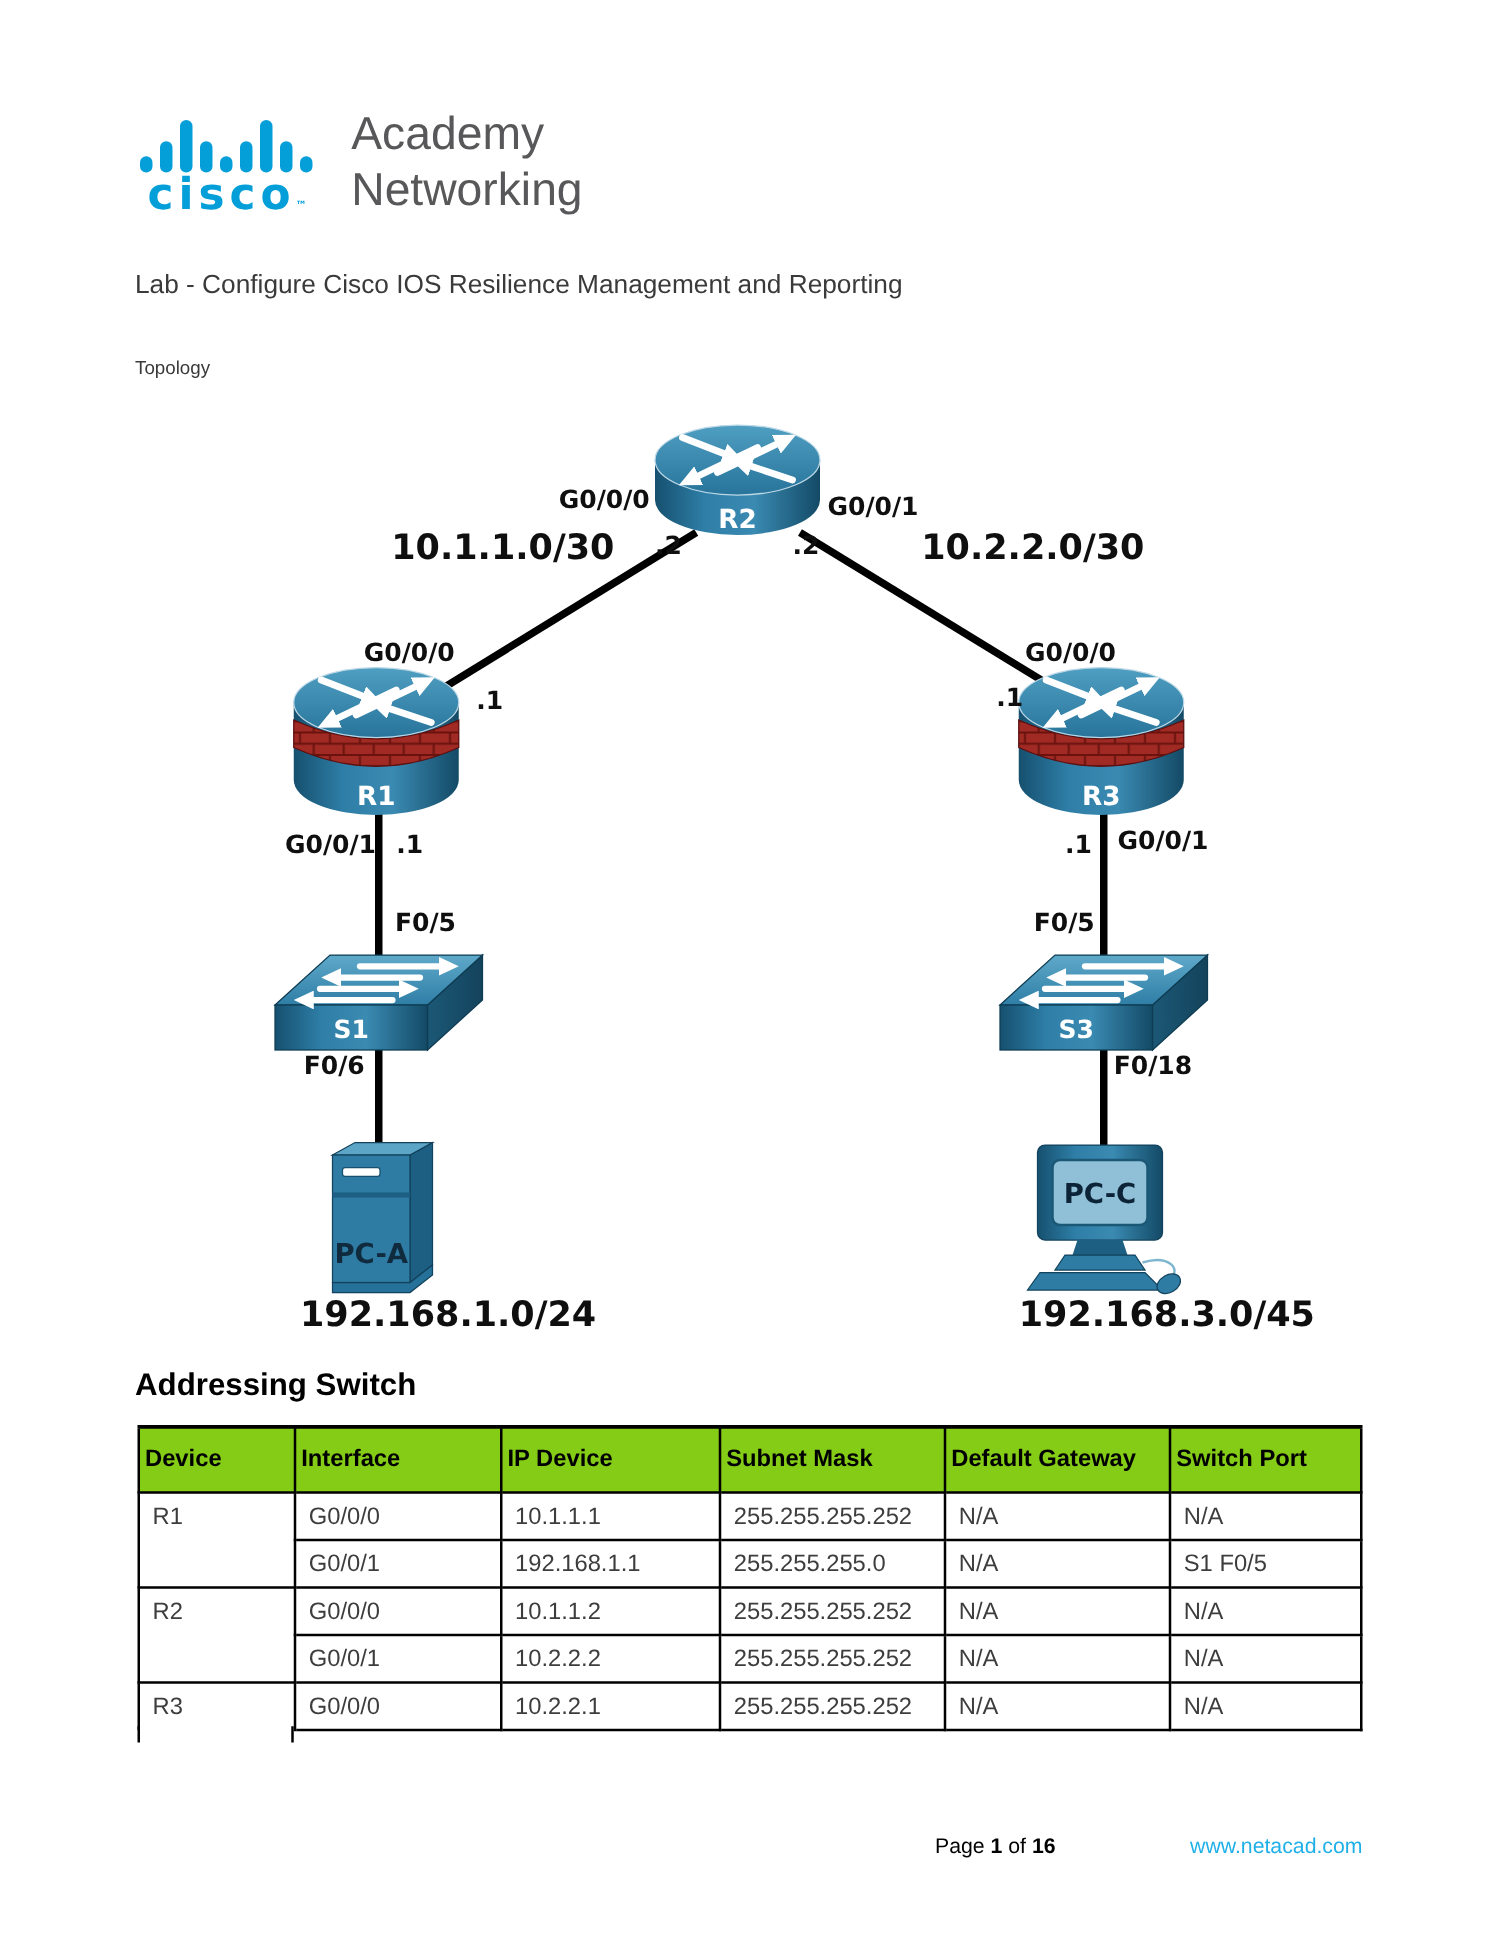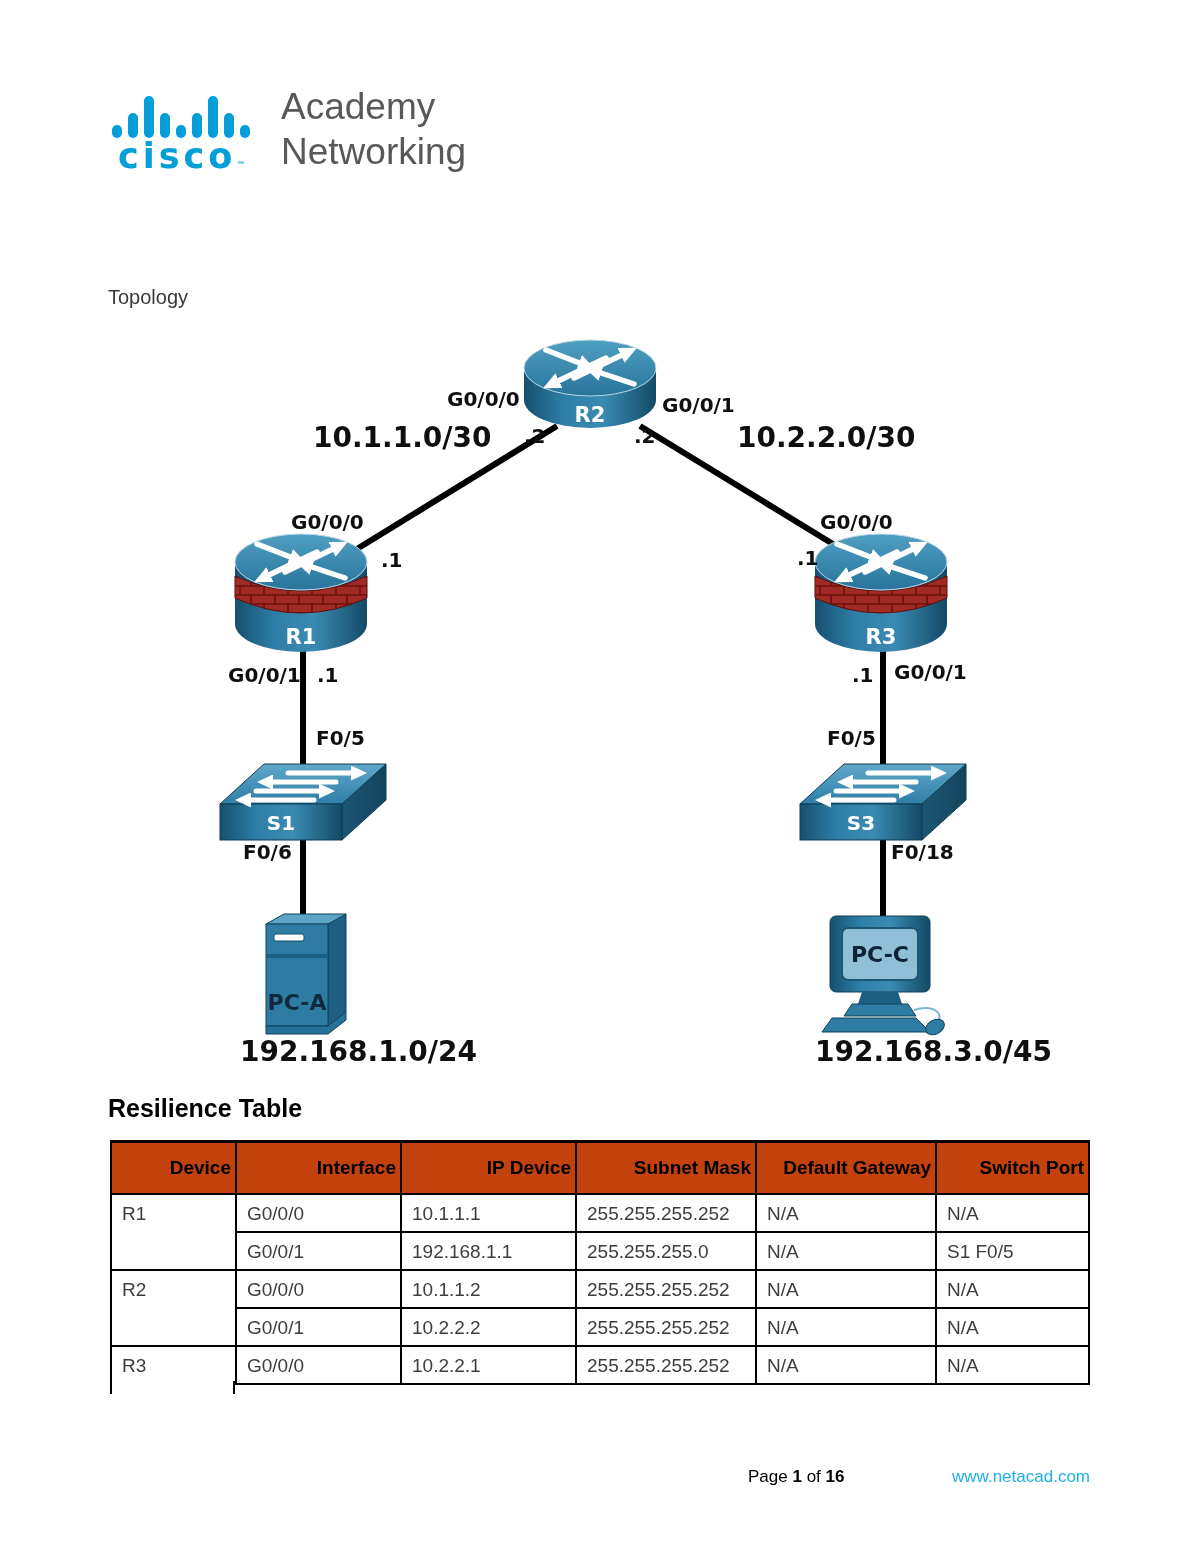--- a/index.html
+++ b/index.html
@@ -9,35 +9,35 @@
   
   .logo-bars{position:absolute;left:112px;top:88px;height:50px;display:flex;align-items:flex-end;gap:6px;}
   .logo-bars .bar{width:10px;border-radius:5px;background:#049fd9;}
   .cisco-word{position:absolute;left:118px;top:136px;font:700 35px "DejaVu Sans",sans-serif;
               color:#049fd9;letter-spacing:4px;}
   .cisco-tm{font-size:9px;vertical-align:baseline;color:#049fd9;}
   .logo-text{position:absolute;left:281px;top:84px;font-size:37px;line-height:45px;color:#58585a;}
 
   
   .doc-title{position:absolute;left:108px;top:216px;font-size:21px;color:#3a3a3a;}
-  .topology-heading{position:absolute;left:108px;top:286px;font-size:20px;color:#3a3a3a;}
+  .topology-heading{position:absolute;left:108px;top:286px;font-size:15px;color:#3a3a3a;}
   .addr-heading{position:absolute;left:108px;top:1094px;font-size:25px;font-weight:700;color:#000;}
 
   
   .links-svg{position:absolute;left:0;top:0;width:1200px;height:1553px;pointer-events:none;}
   .dev{position:absolute;}
   .dlab{position:absolute;font:700 20px "DejaVu Sans",sans-serif;color:#0f0f0f;white-space:nowrap;}
   .dlab.big{font-size:28px;}
 
   
   table.addr{position:absolute;left:110px;top:1140px;width:978px;border-collapse:collapse;
              table-layout:fixed;border:2px solid #000;border-top:3px solid #000;border-bottom:none;
              font-size:19px;}
-  table.addr th{border:2px solid #000;background:#c2410c;color:#000;font-weight:700;
-                text-align:right;vertical-align:middle;height:50px;padding:0 4px;margin-left:40px;}
+  table.addr th{border:2px solid #000;background:#84cc16;color:#000;font-weight:700;
+                text-align:left;vertical-align:middle;height:50px;padding:0 4px;margin-left:40px;}
   table.addr td{border:2px solid #000;color:#3d3d3d;text-align:left;vertical-align:top;
                 padding:8px 4px 0 10px;}
   table.addr tbody tr{height:38px;}
   table.addr tr.last td{border-bottom:2px solid #000;}
   table.addr tr.last td.cut{border-bottom:none;}
   .stub{position:absolute;width:2px;height:13px;background:#000;top:1381px;}
 
   
   .footer-copy{position:absolute;left:108px;top:1467px;font-size:17px;color:#333;}
   .footer-page{position:absolute;left:748px;top:1467px;font-size:17px;color:#000000;}
@@ -90,20 +90,21 @@
     <div class="bar" style="height:42px"></div>
       <div class="bar" style="height:25px"></div>
     <div class="bar" style="height:13px"></div>
   </div>
   <div class="cisco-word"><span>cisco</span><span class="cisco-tm">™</span></div>
   <div class="logo-text">
     <div>Academy</div>
     <div>Networking</div>
   </div>
 
+  <div class="doc-title">Lab - Configure Cisco IOS Resilience Management and Reporting</div>
   <div class="topology-heading">Topology</div>
 
   <svg class="links-svg">
     <line x1="557" y1="426" x2="352" y2="552" stroke="#000" stroke-width="6"></line>
     <line x1="640" y1="426" x2="846" y2="552" stroke="#000" stroke-width="6"></line>
     <line x1="303" y1="650" x2="303" y2="772" stroke="#000" stroke-width="6"></line>
     <line x1="303" y1="832" x2="303" y2="916" stroke="#000" stroke-width="6"></line>
     <line x1="883" y1="650" x2="883" y2="772" stroke="#000" stroke-width="6"></line>
     <line x1="883" y1="832" x2="883" y2="920" stroke="#000" stroke-width="6"></line>
   </svg>
@@ -211,21 +212,21 @@
   <span class="dlab" style="left:894px;top:660px">G0/0/1</span>
 
   <span class="dlab" style="left:316px;top:726px">F0/5</span>
   <span class="dlab" style="left:243px;top:840px">F0/6</span>
   <span class="dlab" style="left:827px;top:726px">F0/5</span>
   <span class="dlab" style="left:891px;top:840px">F0/18</span>
 
   <span class="dlab big" style="left:240px;top:1035px">192.168.1.0/24</span>
   <span class="dlab big" style="left:815px;top:1035px">192.168.3.0/45</span>
 
-  <div class="addr-heading">Resilience Table</div>
+  <div class="addr-heading">Addressing Switch</div>
 
   <table class="addr">
     <colgroup>
       <col style="width:125px">
         <col style="width:165px">
         <col style="width:175px">
       <col style="width:180px">
         <col style="width:180px">
         <col style="width:153px">
     </colgroup>

